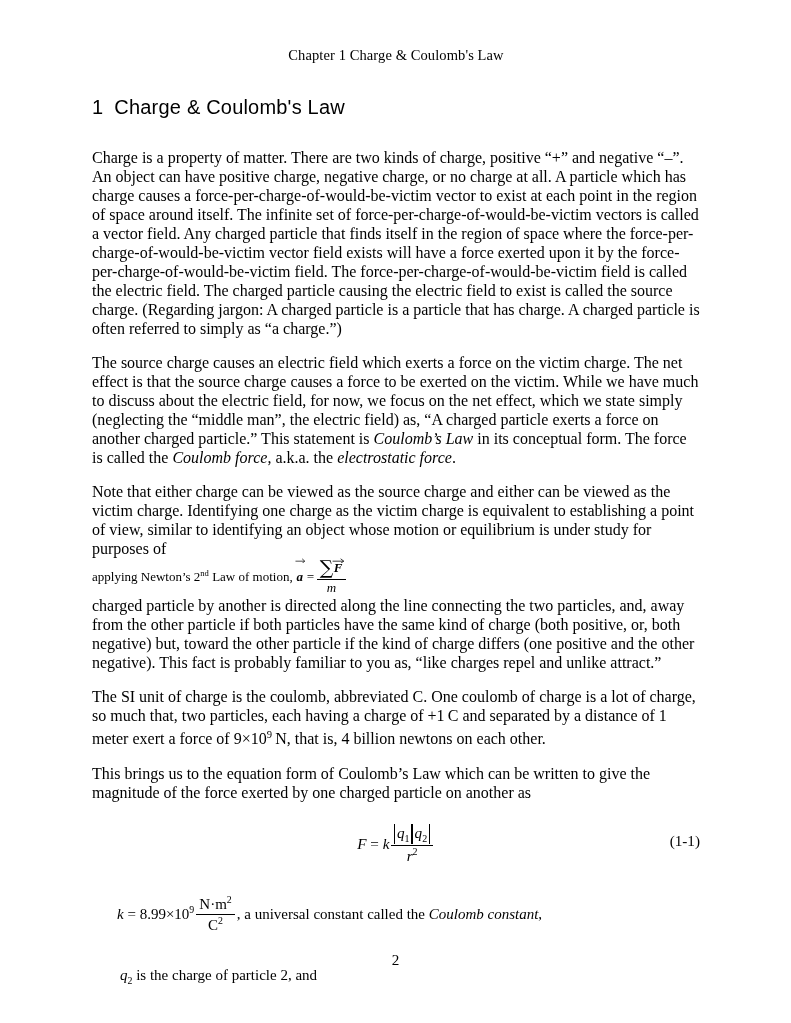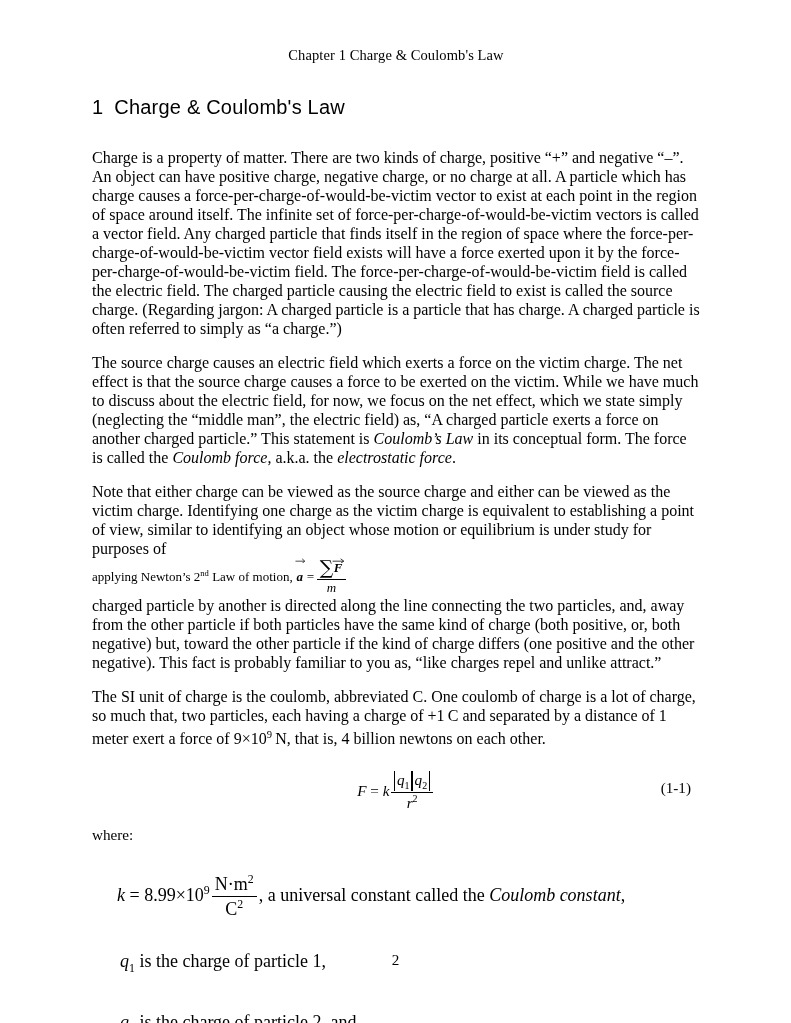--- a/index.html
+++ b/index.html
@@ -134,21 +134,21 @@
   }
   .display-eq .eq-center {
     position: absolute;
     left: 0;
     right: 0;
     text-align: center;
     top: 6px;
   }
   .display-eq .eq-number {
     position: absolute;
-    right: 9px;
+    right: 0;
     top: 13px;
     font-size: 15.2px;
   }
 
   
   .abs {
     display: inline-block;
     border-left: 1.1px solid #000;
     border-right: 1.1px solid #000;
     padding: 0 1.5px;
@@ -158,21 +158,21 @@
   
   .where {
     font-size: 15.2px;
     line-height: 20.6px;
     margin-top: 13px;
   }
   .def-list {
     margin-top: 7px;
   }
   .def-line {
-    font-size: 18px;
+    font-size: 15px;
     line-height: 26px;
     padding-left: 28px;
     margin-top: 28px;
   }
   .def-line.k-line {
     line-height: 34px;
     padding-left: 25px;
   }
 
   
@@ -213,33 +213,32 @@
                   <svg viewBox="0 0 22 10" preserveAspectRatio="none">
                     <line x1="1" y1="7" x2="20" y2="7" stroke="#000" stroke-width="1.3"></line>
                     <polyline points="15,3 20.5,7 15,10.6" fill="none" stroke="#000" stroke-width="1.3"></polyline>
                   </svg>
                 </span><span>F</span></span></span><span class="denom">m</span></span></span></div>
 
     <p class="body">charged particle by another is directed along the line connecting the two particles, and, away from the other particle if both particles have the same kind of charge (both positive, or, both negative) but, toward the other particle if the kind of charge differs (one positive and the other negative).  This fact is probably familiar to you as, “like charges repel and unlike attract.”</p>
 
     <p class="body gap"><span>The SI unit of charge is the coulomb, abbreviated C.  One coulomb of charge is a lot of charge, so much that, two particles, each having a charge of +1 C and separated by a distance of 1 meter exert a force of 9×10</span><sup class="sup">9</sup><span> N, that is, 4 billion newtons on each other.</span></p>
 
+    <p class="body gap">This brings us to the equation form of Coulomb’s Law which can be written to give the magnitude of the force exerted by one charged particle on another as</p>
 
     <div class="display-eq">
       <div class="eq-center"><span class="imath">F</span>&nbsp;<span>=</span>&nbsp;<span class="imath">k</span><span class="frac"><span class="numer"><span class="abs"><span class="imath">q</span><sub class="sub">1</sub></span><span class="abs"><span class="imath">q</span><sub class="sub">2</sub></span></span><span class="denom"><span class="imath">r</span><sup class="sup">2</sup></span></span></div>
       <div class="eq-number">(1-1)</div>
     </div>
 
-    <div class="where">where:</div>
 
     <div class="def-list">
 
       <div class="def-line k-line"><span class="imath">k</span>&nbsp;<span>=</span>&nbsp;<span>8.99×10</span><sup class="sup">9</sup><span class="frac"><span class="numer"><span>N</span><span>·</span><span>m</span><sup class="sup">2</sup></span><span class="denom"><span>C</span><sup class="sup">2</sup></span></span><span>, a universal constant called the </span><i class="term">Coulomb constant</i><span>,</span></div>
 
-      <div class="def-line"><span class="imath">q</span><sub class="sub">1</sub><span> is the charge of particle 1,</span></div>
 
       <div class="def-line"><span class="imath">q</span><sub class="sub">2</sub><span> is the charge of particle 2, and</span></div>
 
     </div>
 
   </div>
 
   <div class="page-number">2</div>
 
 </div>

